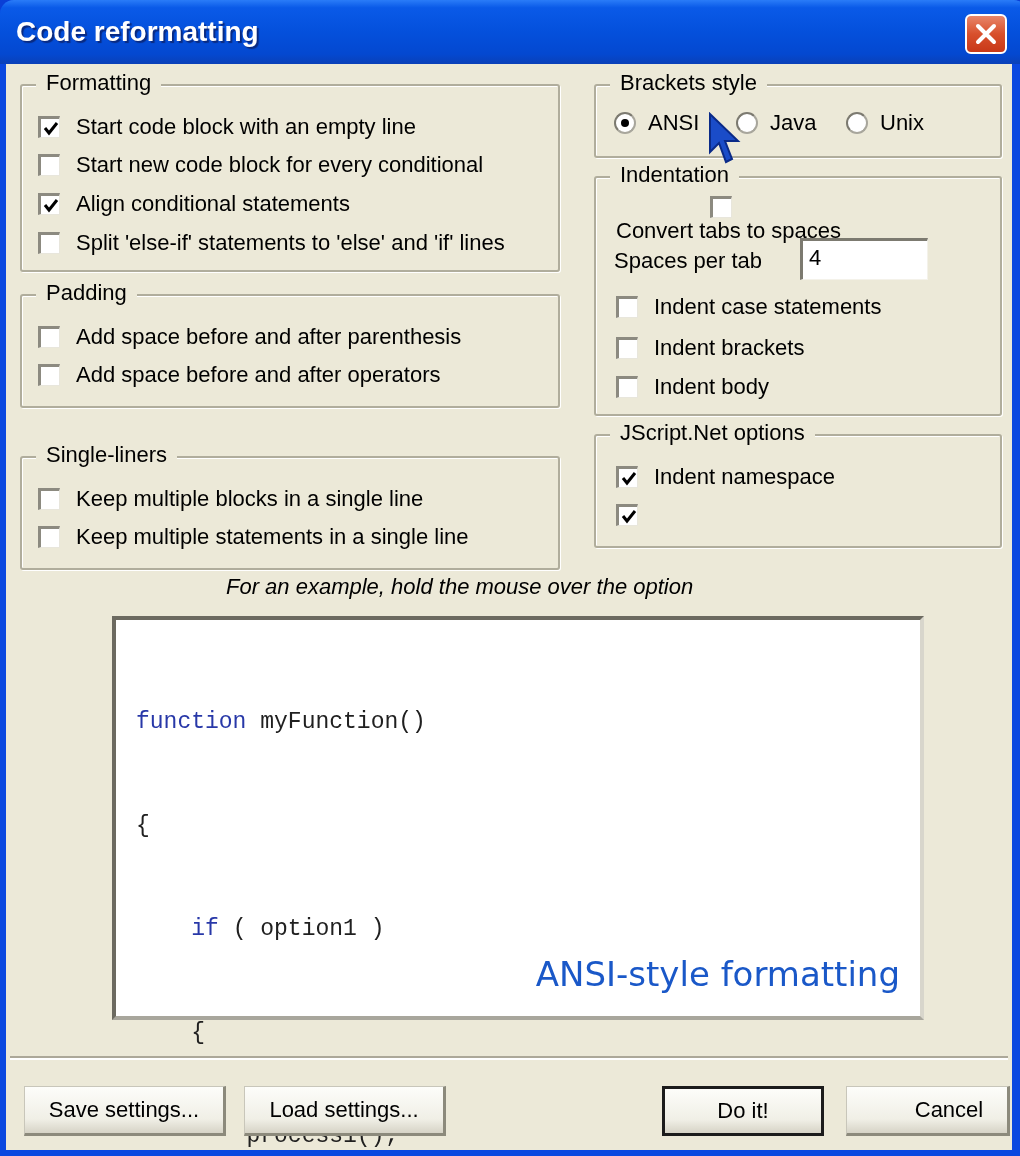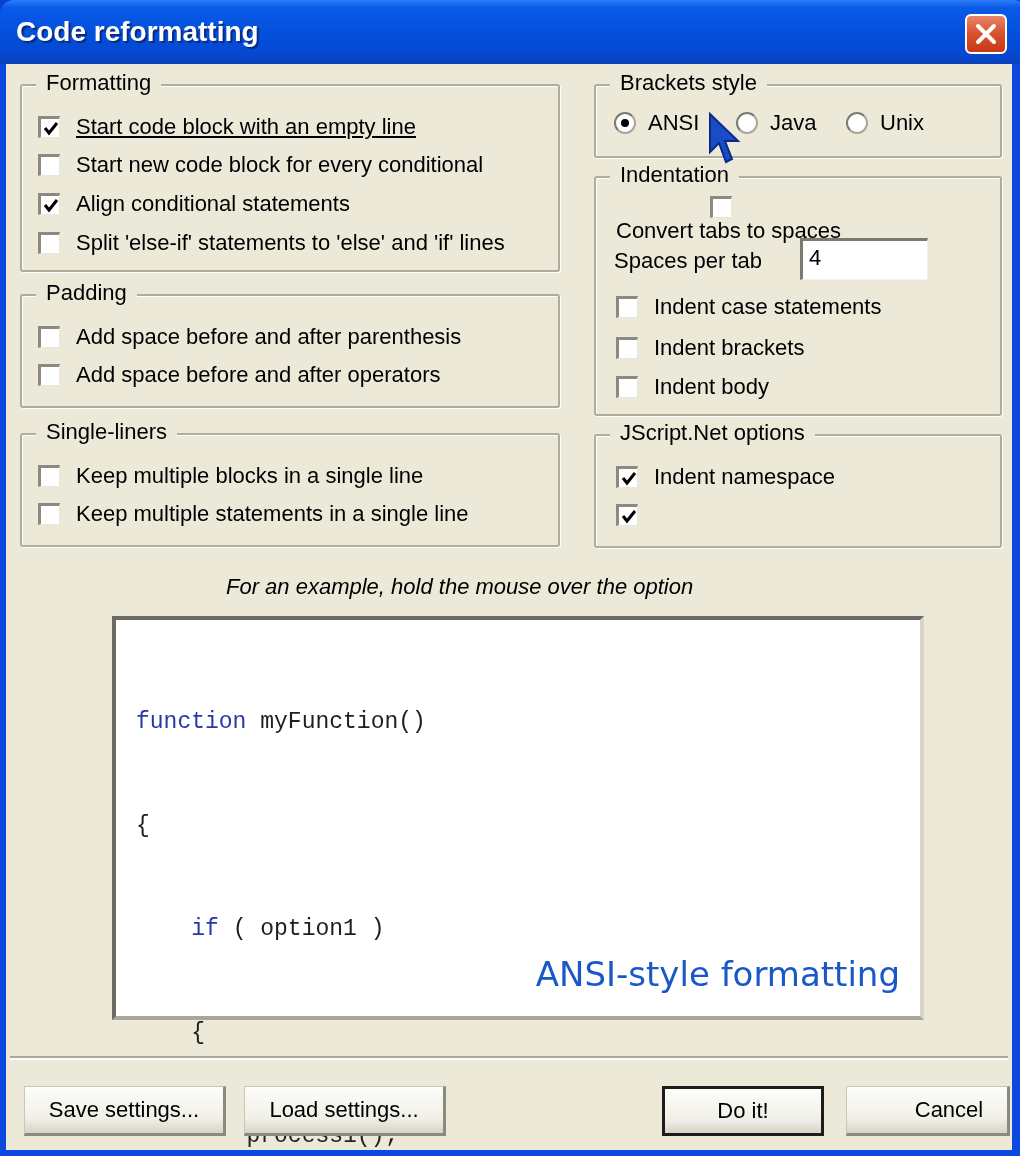--- a/index.html
+++ b/index.html
@@ -42,21 +42,21 @@
       <svg width="24" height="24" viewBox="0 0 24 24">
           <path d="M4 4 L20 20 M20 4 L4 20" stroke="#fff" stroke-width="4" stroke-linecap="round"></path>
         </svg>
     </div>
   </div>
 
   <div class="client">
 
     <div class="group" style="left:14px; top:20px; width:536px; height:184px;">
       <span class="group-label">Formatting</span>
-      <div class="row" style="left:16px; top:24px;text-decoration:underline;">
+      <div class="row" style="left:16px; top:24px;">
         <span class="cb">
             <svg width="18" height="18" viewBox="0 0 18 18">
               <path d="M3 8 L7 13 L15 3" stroke="#000" stroke-width="3" fill="none"></path>
             </svg>
           </span>
         <span>Start code block with an empty line</span>
       </div>
       <div class="row" style="left:16px; top:101px;">
         <span class="cb">
             <svg width="18" height="18" viewBox="0 0 18 18">
@@ -80,21 +80,21 @@
       <div class="row" style="left:16px; top:24px;">
         <span class="cb"></span>
         <span>Add space before and after parenthesis</span>
       </div>
       <div class="row" style="left:16px; top:62px;">
         <span class="cb"></span>
         <span>Add space before and after operators</span>
       </div>
     </div>
 
-    <div class="group" style="left:14px; top:369px; width:536px; height:110px;">
+    <div class="group" style="left:14px; top:392px; width:536px; height:110px;">
       <span class="group-label">Single-liners</span>
       <div class="row" style="left:16px; top:24px;">
         <span class="cb"></span>
         <span>Keep multiple blocks in a single line</span>
       </div>
       <div class="row" style="left:16px; top:62px;">
         <span class="cb"></span>
         <span>Keep multiple statements in a single line</span>
       </div>
     </div>

